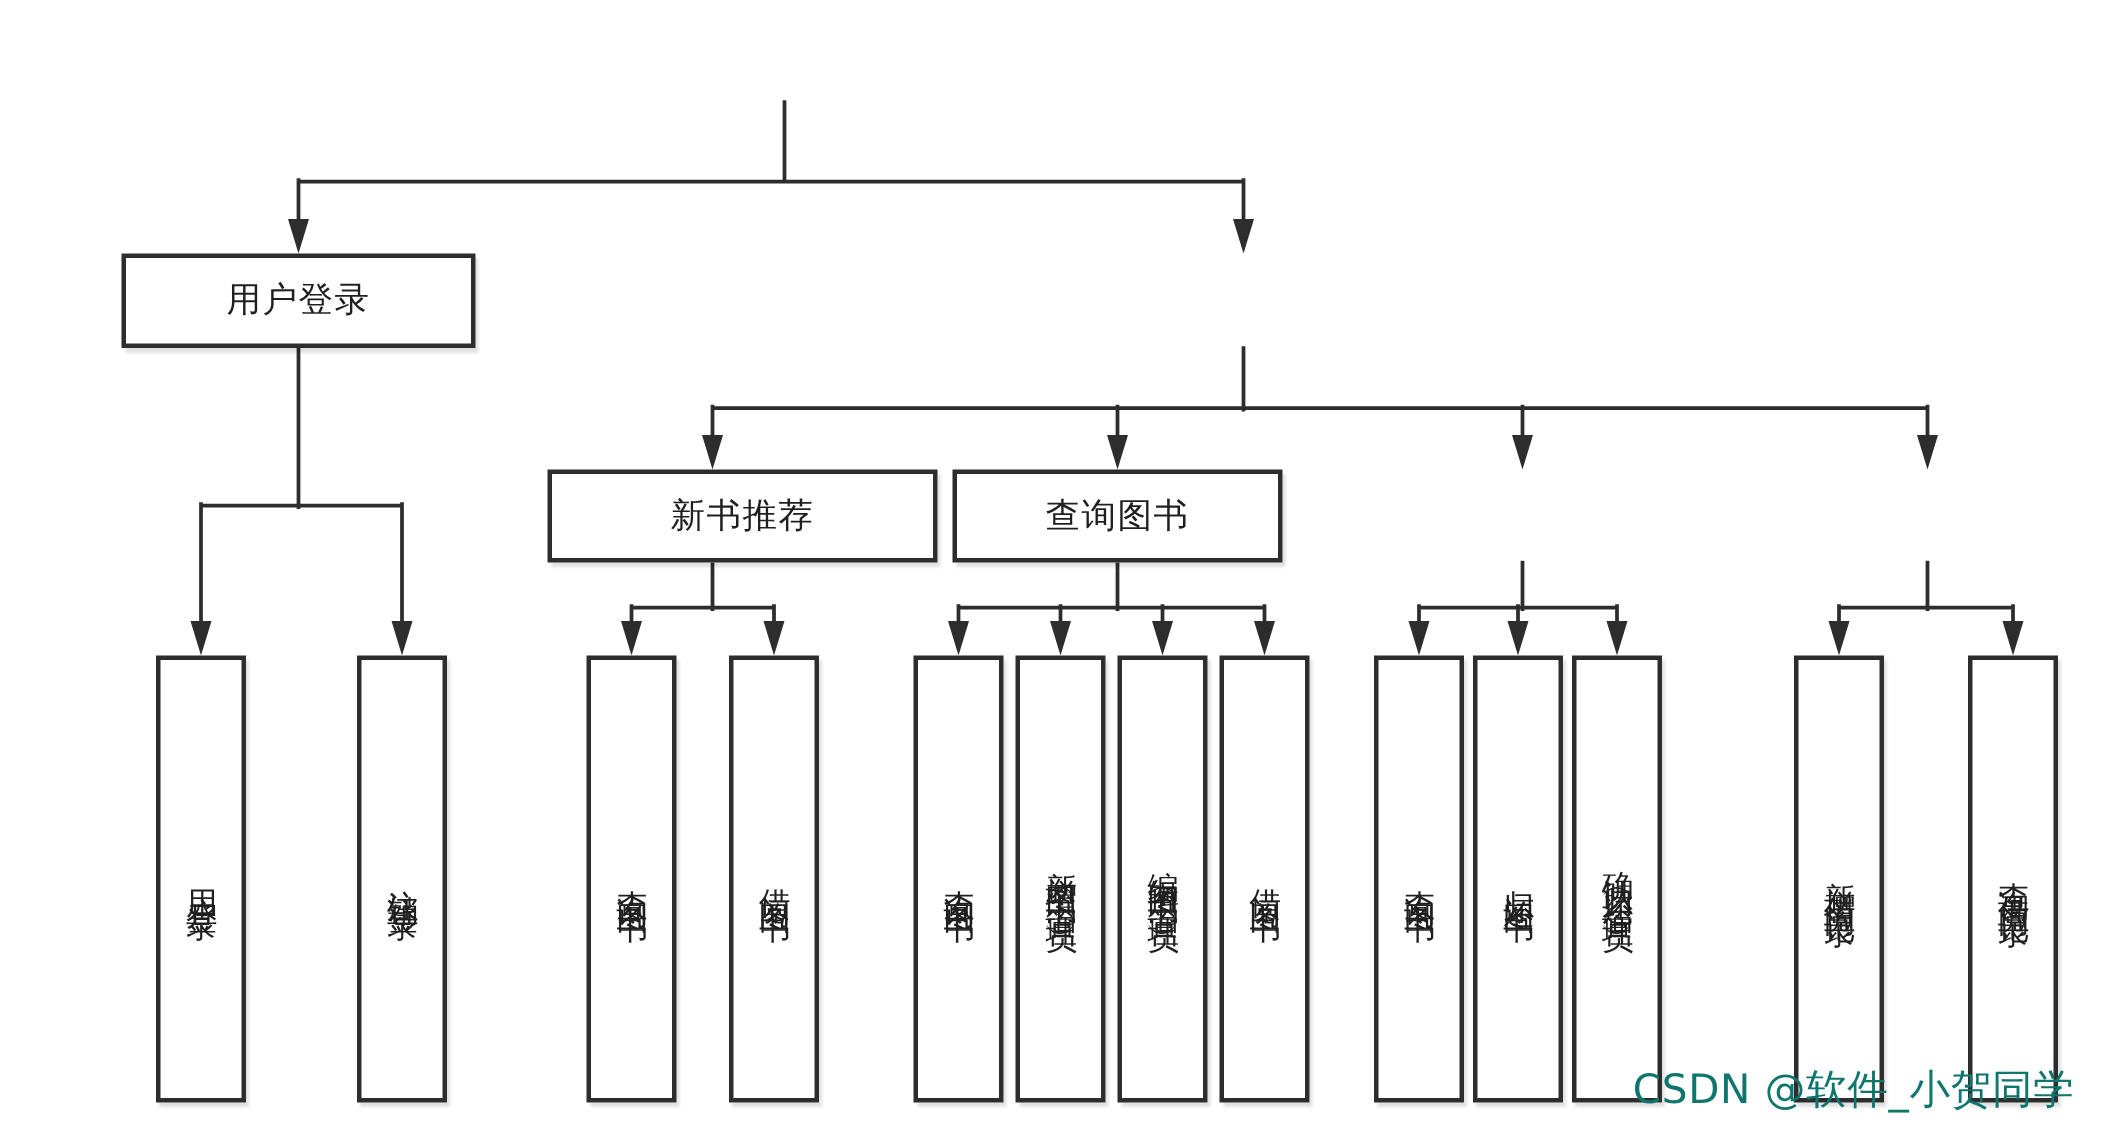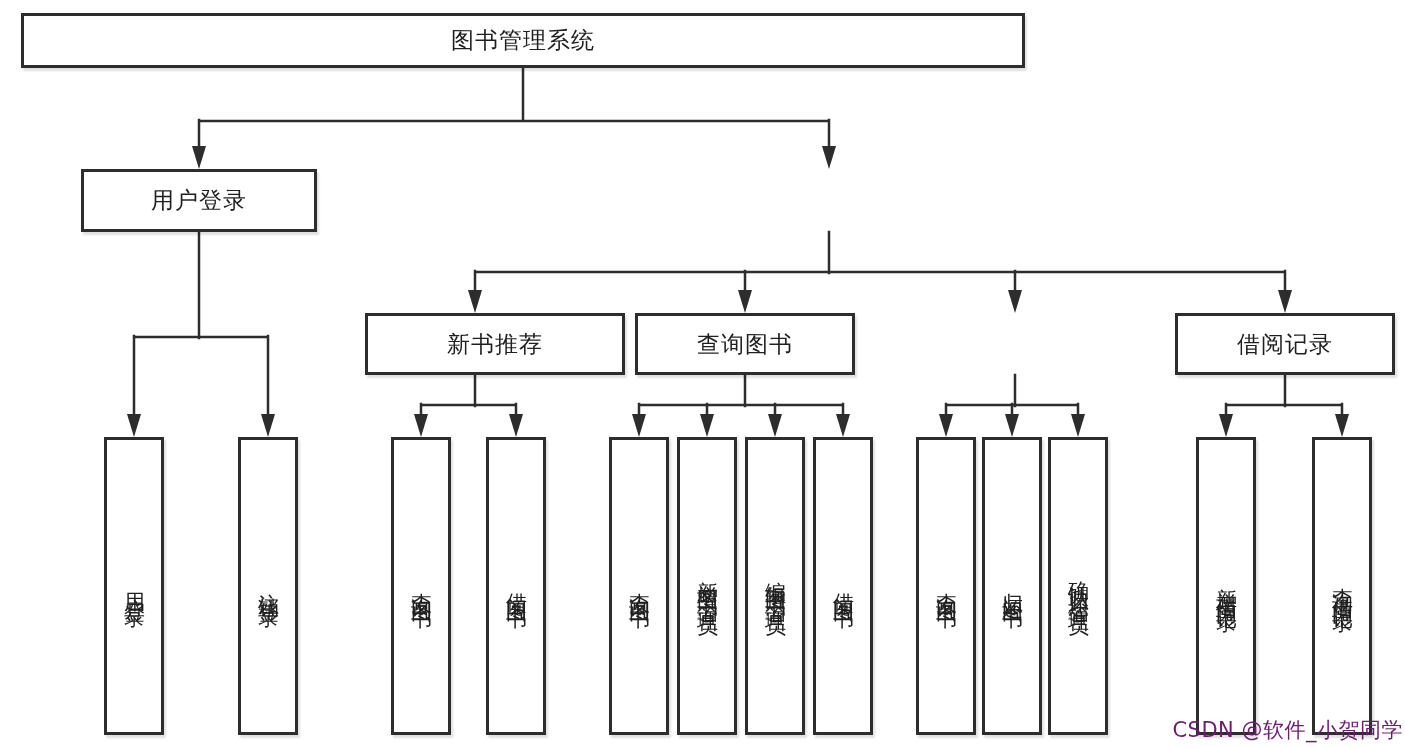--- a/index.html
+++ b/index.html
@@ -31,24 +31,24 @@
   .box.v span{
     writing-mode:vertical-rl;
     text-orientation:mixed;
     font-size:21px;
     letter-spacing:5px;
     line-height:1;
     white-space:nowrap;
   }
   .watermark{
     position:absolute;
-    right:2px;
+    right:22px;
     bottom:3px;
-    font-size:21px;
-    color:#701a75;
+    font-size:27px;
+    color:#0f766e;
     letter-spacing:0.5px;
     white-space:nowrap;
   }
 </style>
 </head>
 <body>
 
 <div class="stage">
 
   <svg class="wires" width="1405" height="747" viewBox="0 0 1405 747" xmlns="http://www.w3.org/2000/svg">
@@ -84,36 +84,30 @@
       <polygon points="768,414 782,414 775,437"></polygon>
       <polygon points="836,414 850,414 843,437"></polygon>
       <polygon points="939,414 953,414 946,437"></polygon>
       <polygon points="1005,414 1019,414 1012,437"></polygon>
       <polygon points="1071,414 1085,414 1078,437"></polygon>
       <polygon points="1219,414 1233,414 1226,437"></polygon>
       <polygon points="1335,414 1349,414 1342,437"></polygon>
     </g>
   </svg>
 
-  <div class="box h" style="left:21px;top:13px;width:1004px;height:55px">
-    <span>图书管理系统</span>
-  </div>
 
   <div class="box h" style="left:81px;top:169px;width:236px;height:63px">
     <span>用户登录</span>
   </div>
 
   <div class="box h" style="left:365px;top:313px;width:260px;height:62px">
     <span>新书推荐</span>
   </div>
   <div class="box h" style="left:635px;top:313px;width:220px;height:62px">
     <span>查询图书</span>
-  </div>
-  <div class="box h" style="left:1175px;top:313px;width:220px;height:62px">
-    <span>借阅记录</span>
   </div>
 
   <div class="box v" style="left:104px;top:437px;width:60px;height:298px">
     <span>用户登录</span>
   </div>
   <div class="box v" style="left:238px;top:437px;width:60px;height:298px">
     <span>注销登录</span>
   </div>
 
   <div class="box v" style="left:391px;top:437px;width:60px;height:298px">

